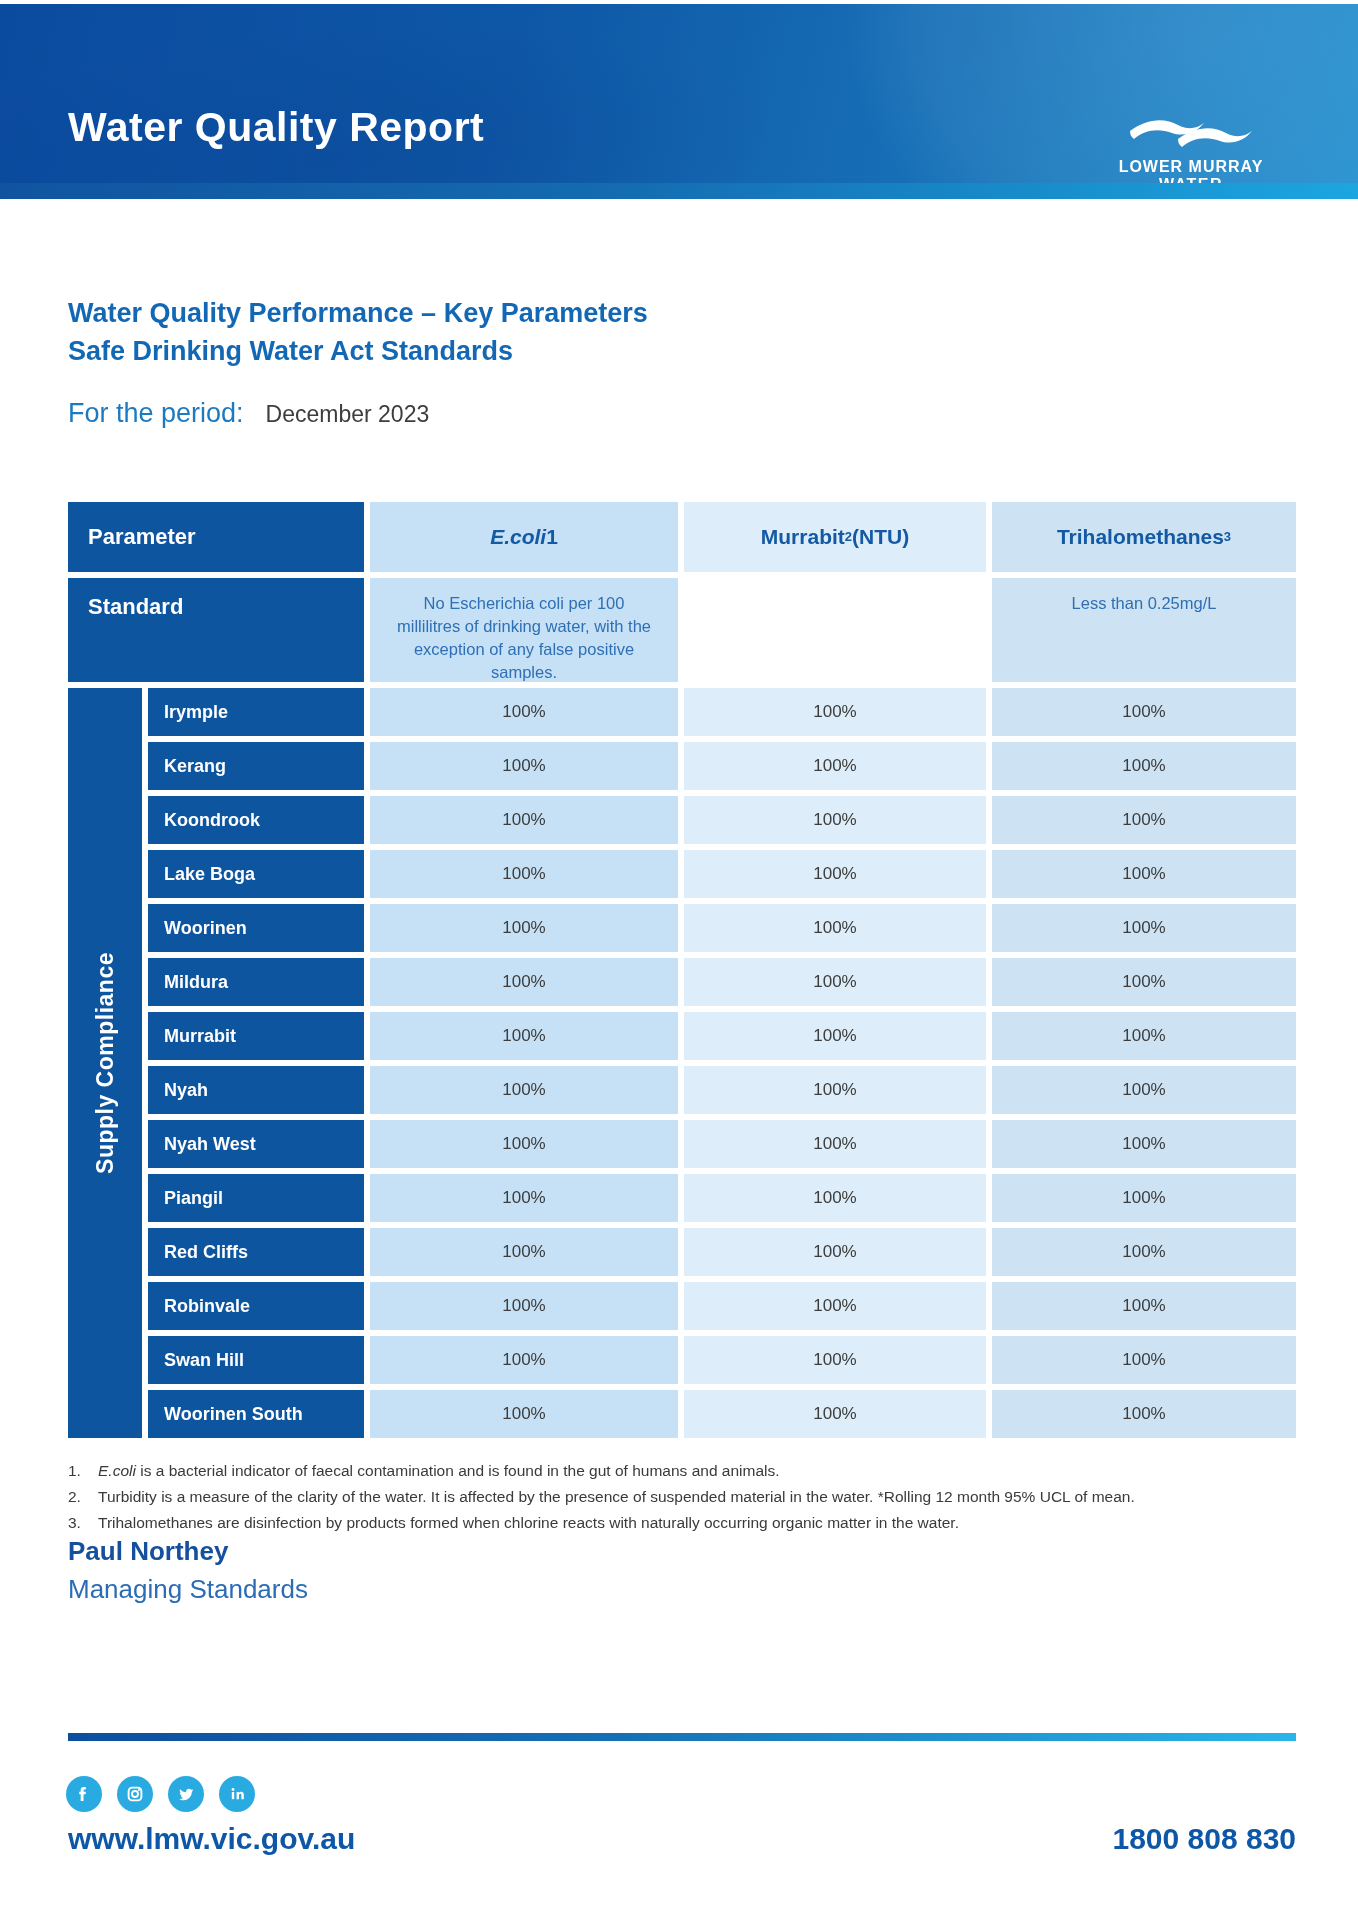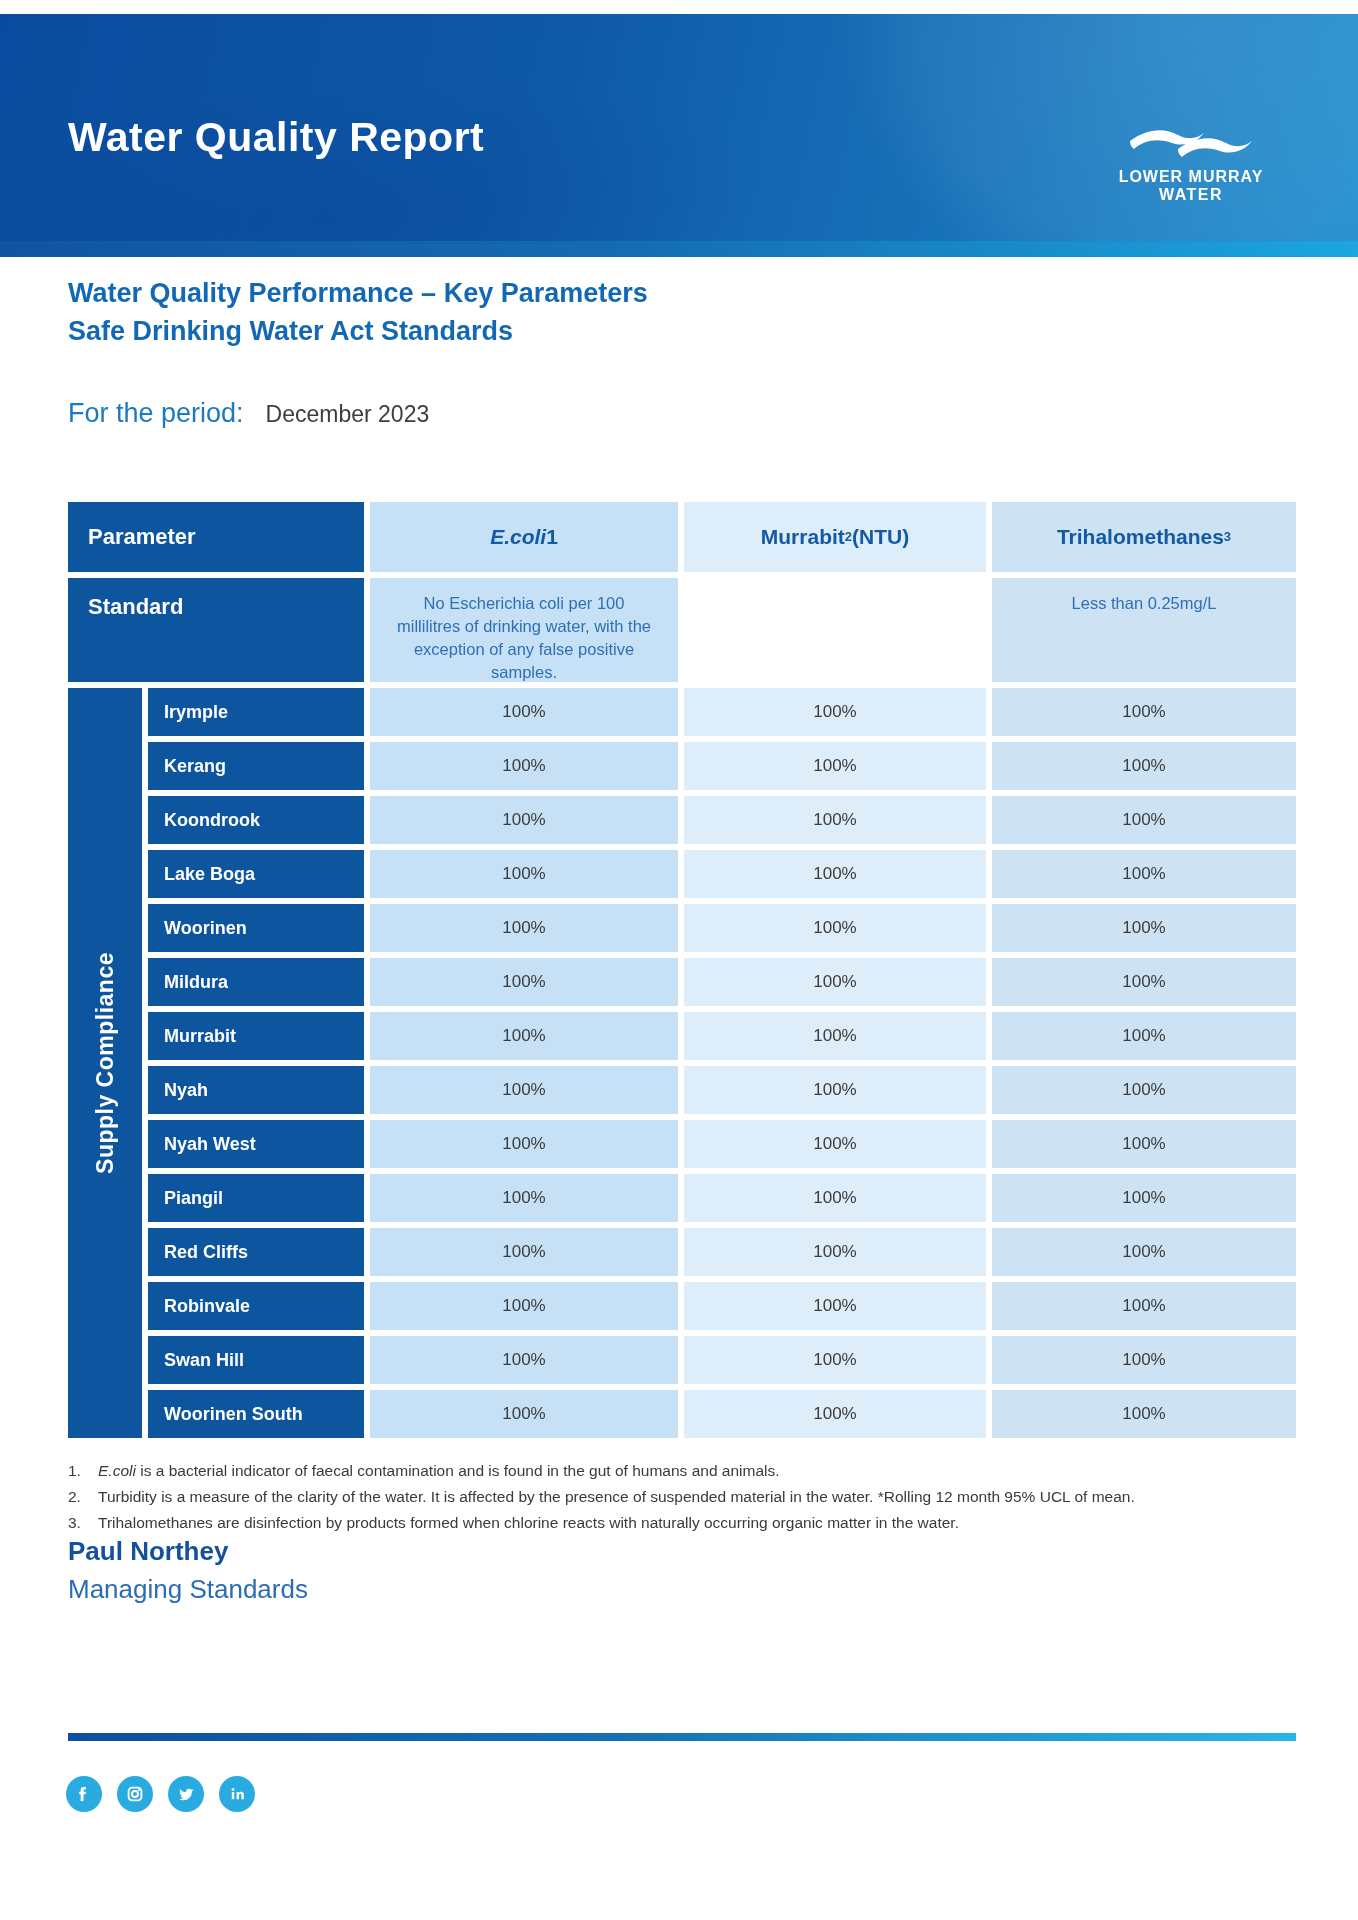--- a/index.html
+++ b/index.html
@@ -5,21 +5,21 @@
   * { margin:0; padding:0; box-sizing:border-box; }
   html,body { background:#ffffff; }
   body { font-family:"Liberation Sans", sans-serif; }
   .page {
     position:relative; width:1358px; height:1920px; background:#ffffff;
     overflow:hidden; margin:0 auto;
   }
 
   
   .header {
-    position:absolute; left:0; top:14px; width:1358px; height:243px;
+    position:absolute; left:0; top:4px; width:1358px; height:195px;
     background:linear-gradient(102deg,#0b4b9f 0%, #0e57a6 38%, #1770b7 68%, #2490cf 100%);
     overflow:hidden;
   }
   .header .swoosh1 {
     position:absolute; right:-180px; top:-260px; width:700px; height:560px;
     border-radius:50%;
     background:radial-gradient(ellipse at center, rgba(255,255,255,0.10) 0%, rgba(255,255,255,0.05) 55%, rgba(255,255,255,0) 70%);
   }
   .header .swoosh2 {
     position:absolute; left:-120px; bottom:-90px; width:900px; height:260px;
@@ -34,21 +34,21 @@
     position:absolute; left:68px; top:100px;
     color:#ffffff; font-size:41px; font-weight:bold; letter-spacing:0.5px;
   }
   .logo { position:absolute; right:72px; top:112px; width:190px; text-align:center; }
   .logo .waves { display:block; margin:0 auto 6px auto; }
   .logo .logo-line1 { color:#ffffff; font-size:16px; font-weight:bold; letter-spacing:1px; line-height:18px; }
   .logo .logo-line2 { color:#ffffff; font-size:16px; font-weight:bold; letter-spacing:1.5px; line-height:18px; }
 
   
   .section-heading {
-    position:absolute; left:68px; top:274px;
+    position:absolute; left:68px; top:294px;
     color:#1268b4; font-size:27px; font-weight:bold; line-height:38px;
   }
   .period-row { position:absolute; left:68px; top:398px; display:flex; align-items:baseline; }
   .period-label { color:#1d7ac1; font-size:27px; }
   .period-value { color:#3d3d3d; font-size:23px; margin-left:22px; }
 
   
   .wq-table {
     position:absolute; left:68px; top:502px; width:1228px;
     display:grid;
@@ -276,14 +276,18 @@
     </span>
     <span class="soc">
       <svg width="24" height="24" viewBox="0 0 24 24">
         <rect x="6.8" y="10" width="2.4" height="7.2" fill="#ffffff"></rect>
         <circle cx="8" cy="7.5" r="1.4" fill="#ffffff"></circle>
         <path fill="#ffffff" d="M11.6 10h2.3v1c.3-.6 1.1-1.2 2.2-1.2 1.9 0 2.7 1.1 2.7 3.1v4.3h-2.4v-3.8c0-1-.3-1.6-1.1-1.6-.8 0-1.3.6-1.3 1.6v3.8h-2.4V10z"></path>
       </svg>
     </span>
   </div>
 
+  <div class="footer-row">
+    <span class="footer-url">www.lmw.vic.gov.au</span>
+    <span class="footer-phone">1800 808 830</span>
+  </div>
 
 </div>
 
 </body></html>

